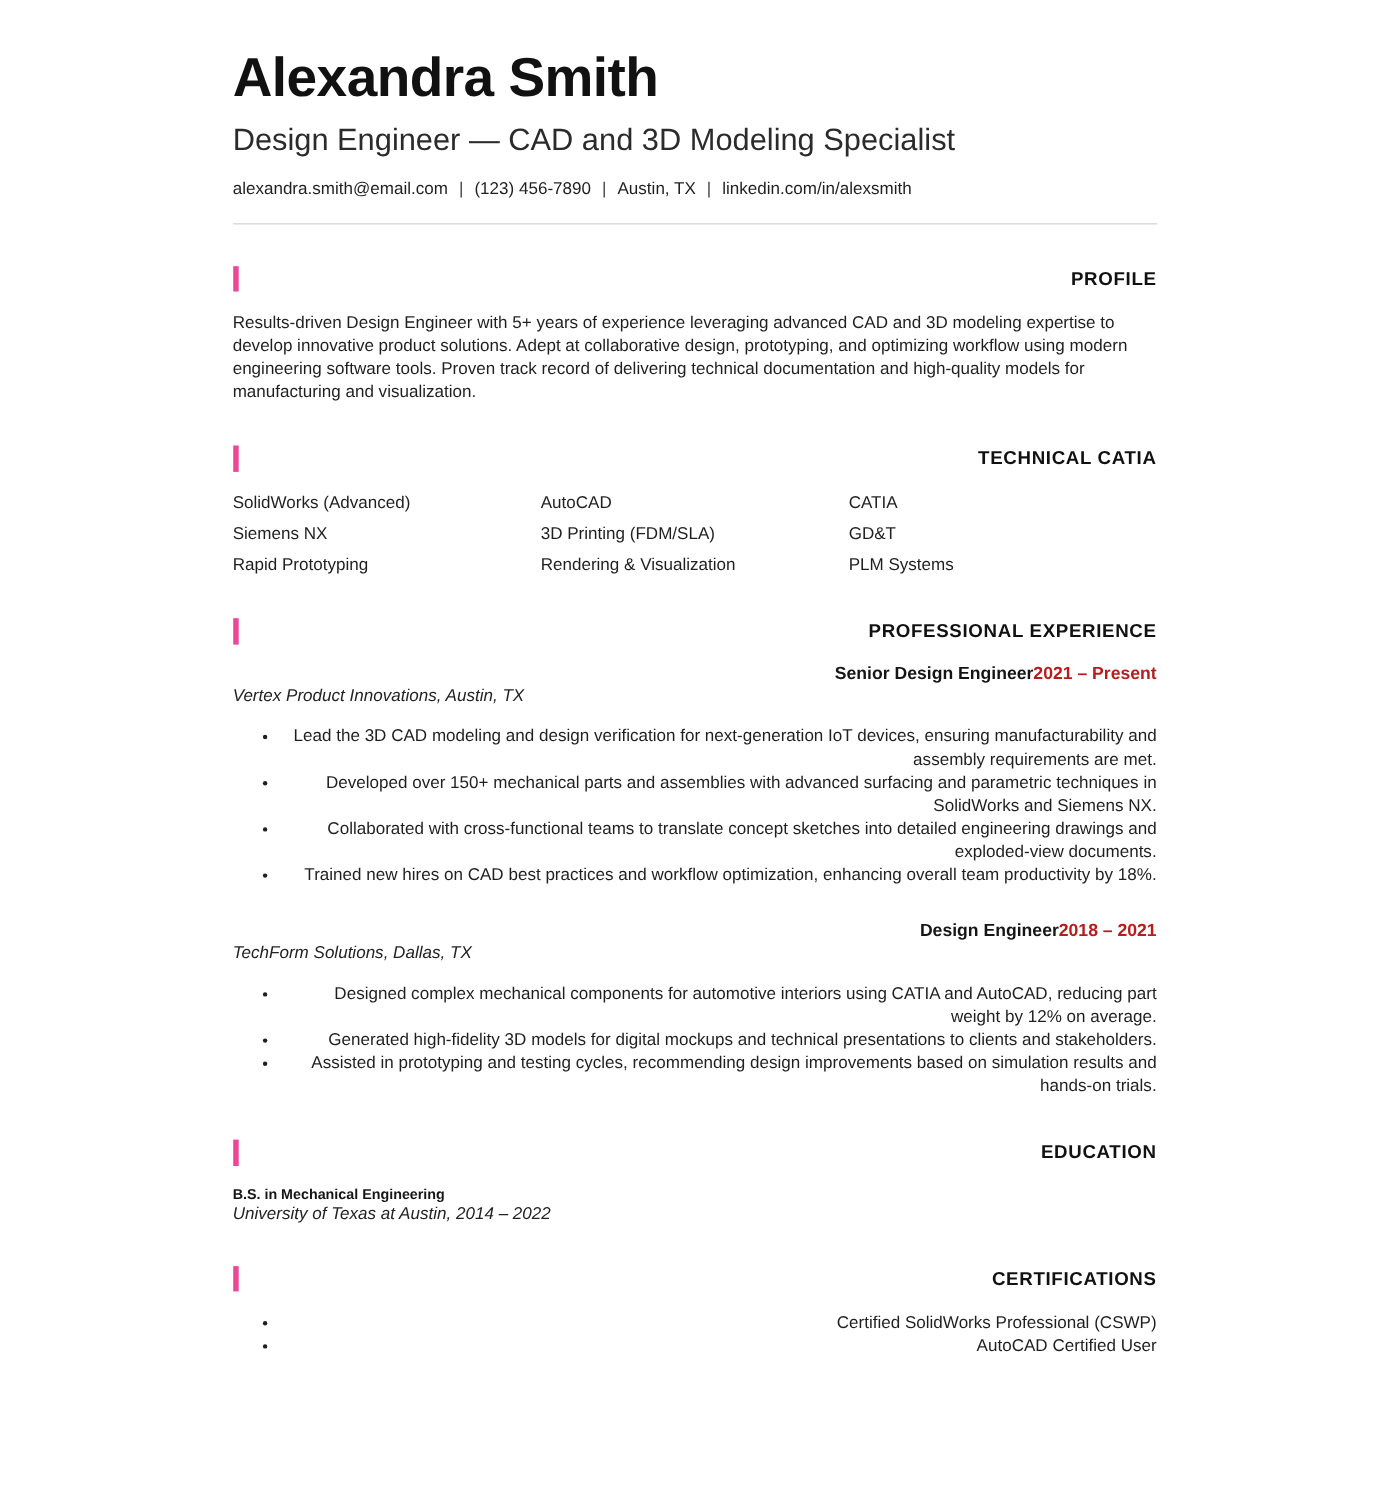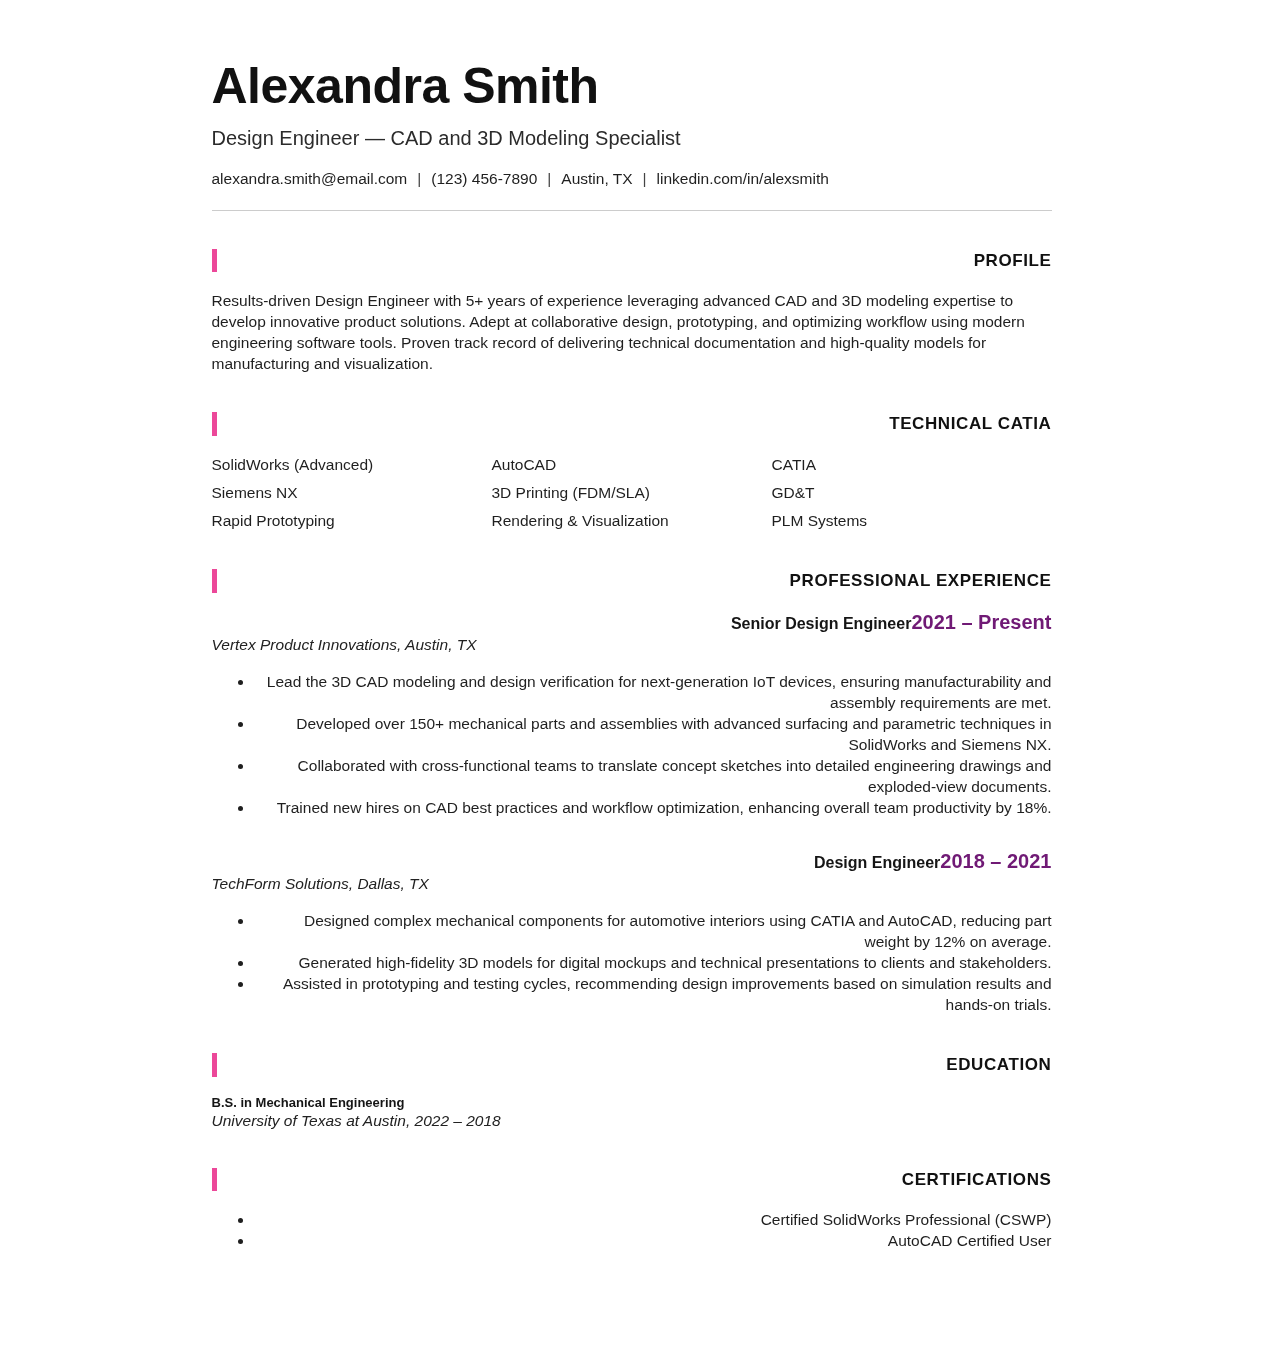--- a/index.html
+++ b/index.html
@@ -6,33 +6,33 @@
   html, body {
     width: 1263px; height: 1360px;
     background: #ffffff;
     font-family: "Liberation Sans", "DejaVu Sans", sans-serif;
     color: #1a1a1a;
     overflow: hidden;
   }
   .page {
     width: 840px;
     margin: 0 auto;
-    padding-top: 60px;
+    padding-top: 44px;
   }
   
   .name {
     font-size: 50px;
     font-weight: 700;
     letter-spacing: -0.5px;
     color: #111111;
     line-height: 1.05;
   }
   .job-subtitle {
     margin-top: 14px;
-    font-size: 20px;
+    font-size: 28px;
     font-weight: 400;
     color: #2b2b2b;
   }
   .contact-line {
     margin-top: 20px;
     font-size: 15.5px;
     color: #1f1f1f;
   }
   .contact-line .sep {
     display: inline-block;
@@ -78,23 +78,23 @@
     display: flex;
     justify-content: flex-end;
     align-items: baseline;
   }
   .job-title {
     font-size: 16px;
     font-weight: 700;
     color: #151515;
   }
   .job-dates {
-    font-size: 20px;
-    font-weight: 700;
-    color: #701a75;
+    font-size: 16px;
+    font-weight: 700;
+    color: #b91c1c;
   }
   .job-company {
     margin-top: 2px;
     font-size: 15.5px;
     font-style: italic;
     color: #222222;
   }
   ul.bullets {
     margin: 17px 0 0 0;
     padding-left: 42px;
@@ -181,21 +181,21 @@
         <li>Designed complex mechanical components for automotive interiors using CATIA and AutoCAD, reducing part weight by 12% on average.</li>
         <li>Generated high-fidelity 3D models for digital mockups and technical presentations to clients and stakeholders.</li>
         <li>Assisted in prototyping and testing cycles, recommending design improvements based on simulation results and hands-on trials.</li>
       </ul>
     </div>
   </section>
 
   <section class="section">
     <h2 class="section-heading">EDUCATION</h2>
     <p class="edu-degree">B.S. in Mechanical Engineering</p>
-    <p class="edu-school">University of Texas at Austin, 2022 – 2018</p>
+    <p class="edu-school">University of Texas at Austin, 2014 – 2022</p>
   </section>
 
   <section class="section">
     <h2 class="section-heading">CERTIFICATIONS</h2>
     <ul class="bullets cert-list">
       <li>Certified SolidWorks Professional (CSWP)</li>
       <li>AutoCAD Certified User</li>
     </ul>
   </section>
 

